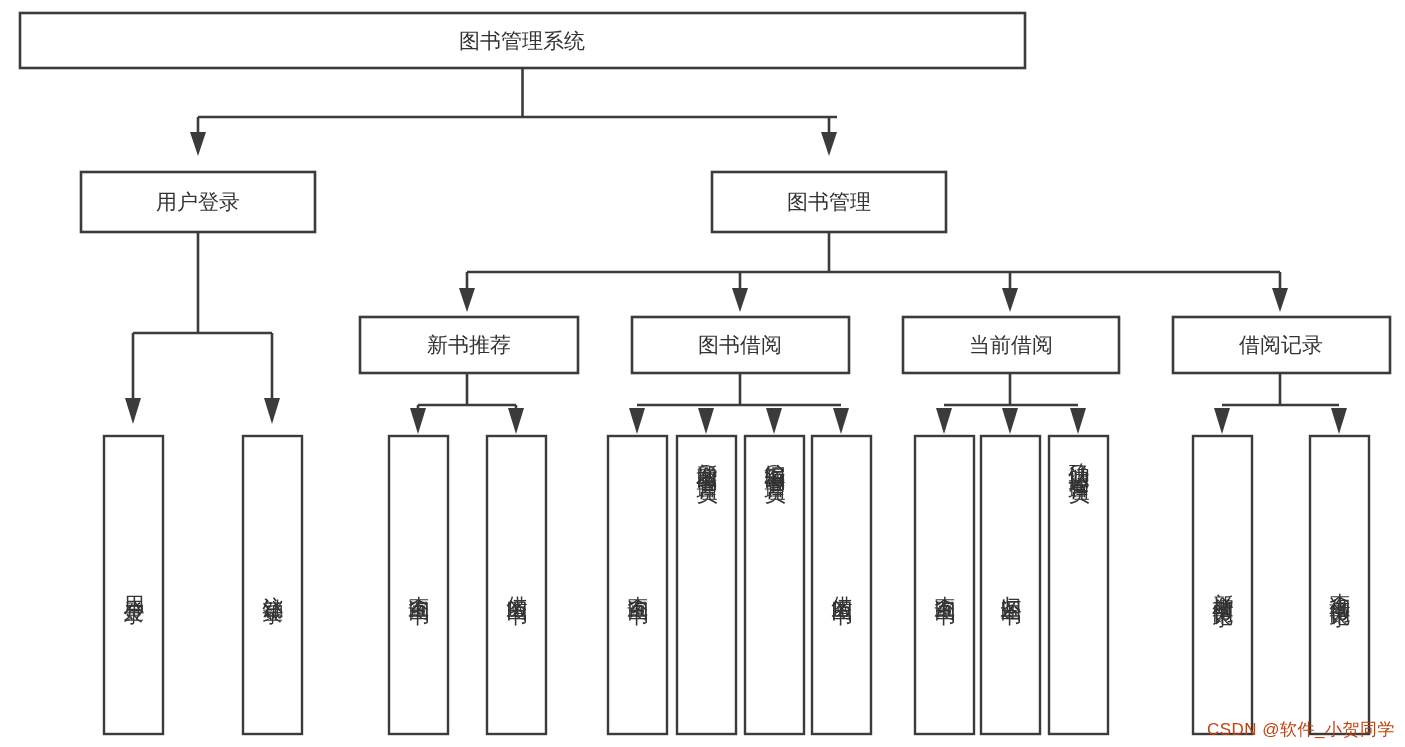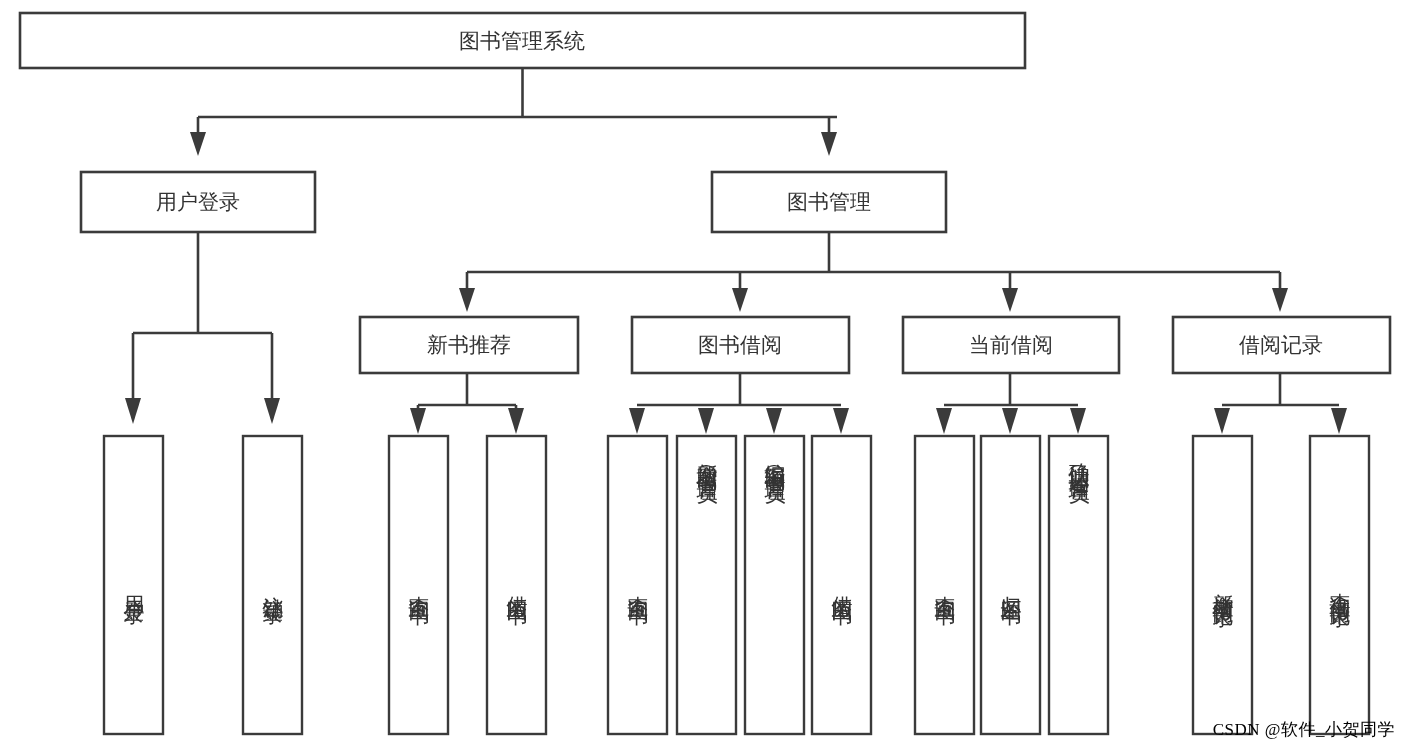--- a/index.html
+++ b/index.html
@@ -69,23 +69,23 @@
     line-height: 1.0;
     color: #333333;
     letter-spacing: 3px;
     white-space: nowrap;
     text-align: center;
   }
   .watermark {
     position: absolute;
     right: 10px;
     bottom: 6px;
-    font-family: Liberation Serif, serif;
+    font-family: Liberation Sans, sans-serif;
     font-size: 17px;
-    color: #000000;
+    color: #c2410c;
     letter-spacing: 0.5px;
     white-space: nowrap;
   }
 </style>
 </head>
 <body>
 
 <div id="diagram-root">
 
   <svg id="flow" viewBox="0 0 1405 747" xmlns="http://www.w3.org/2000/svg">

